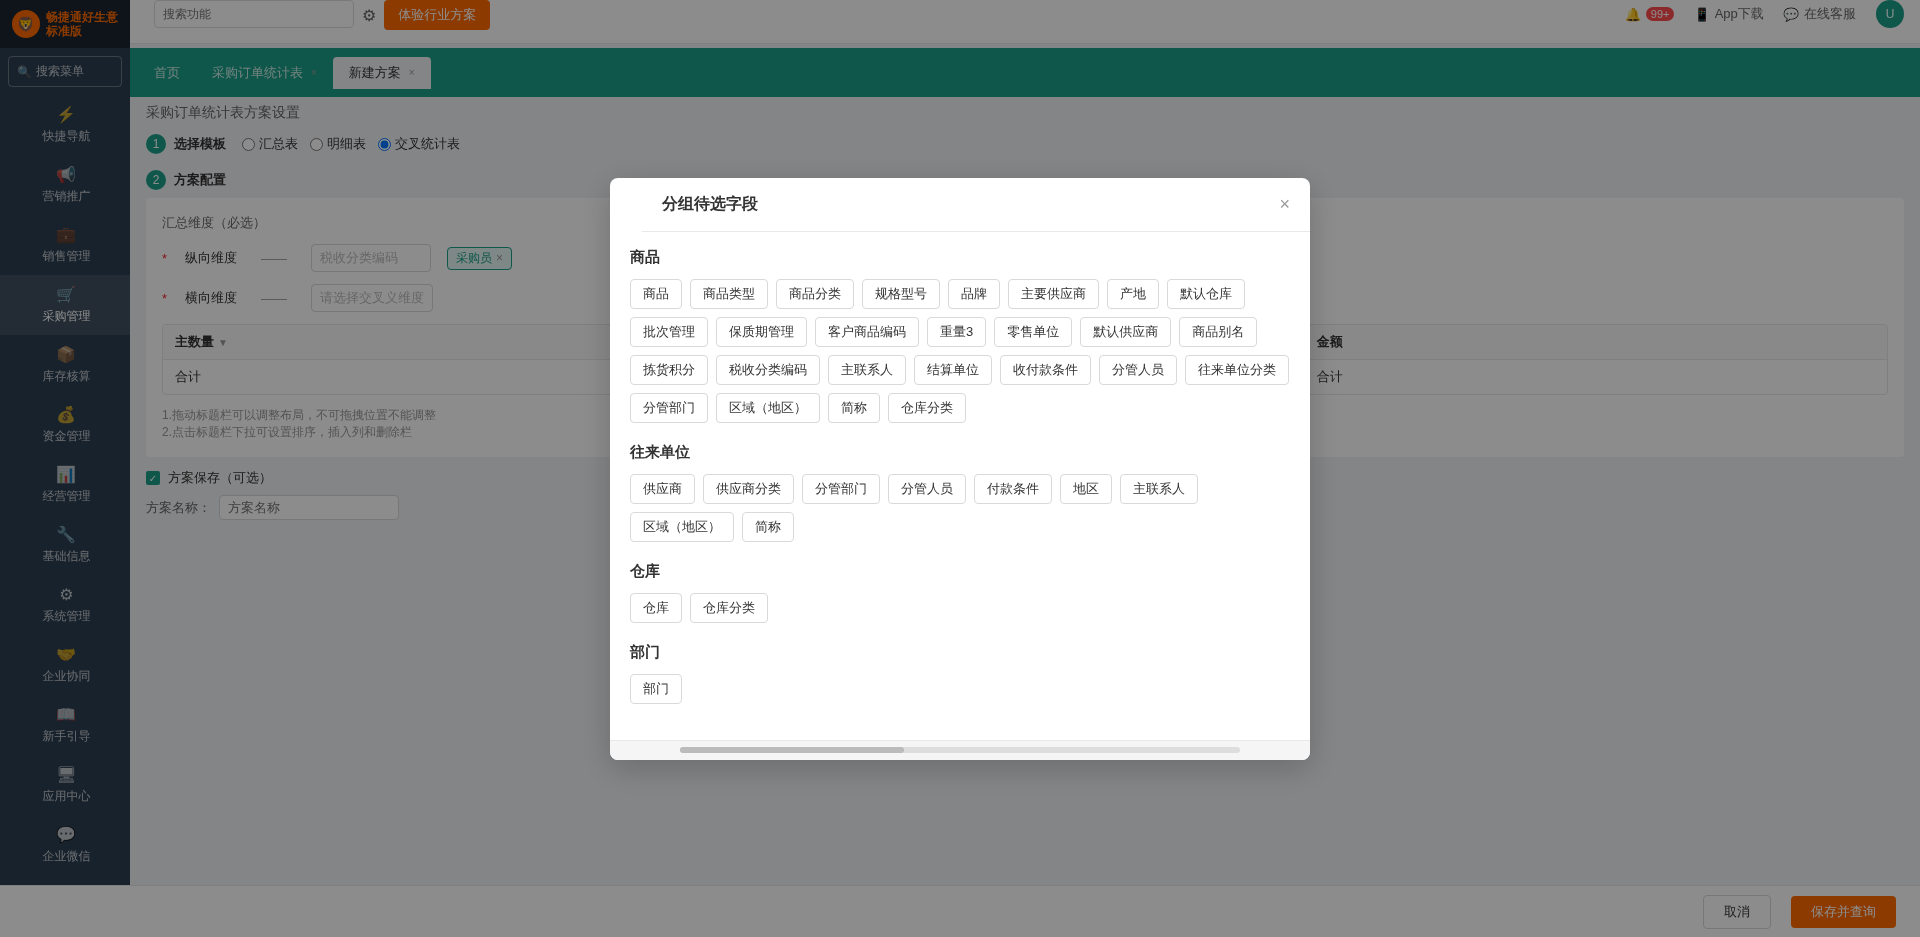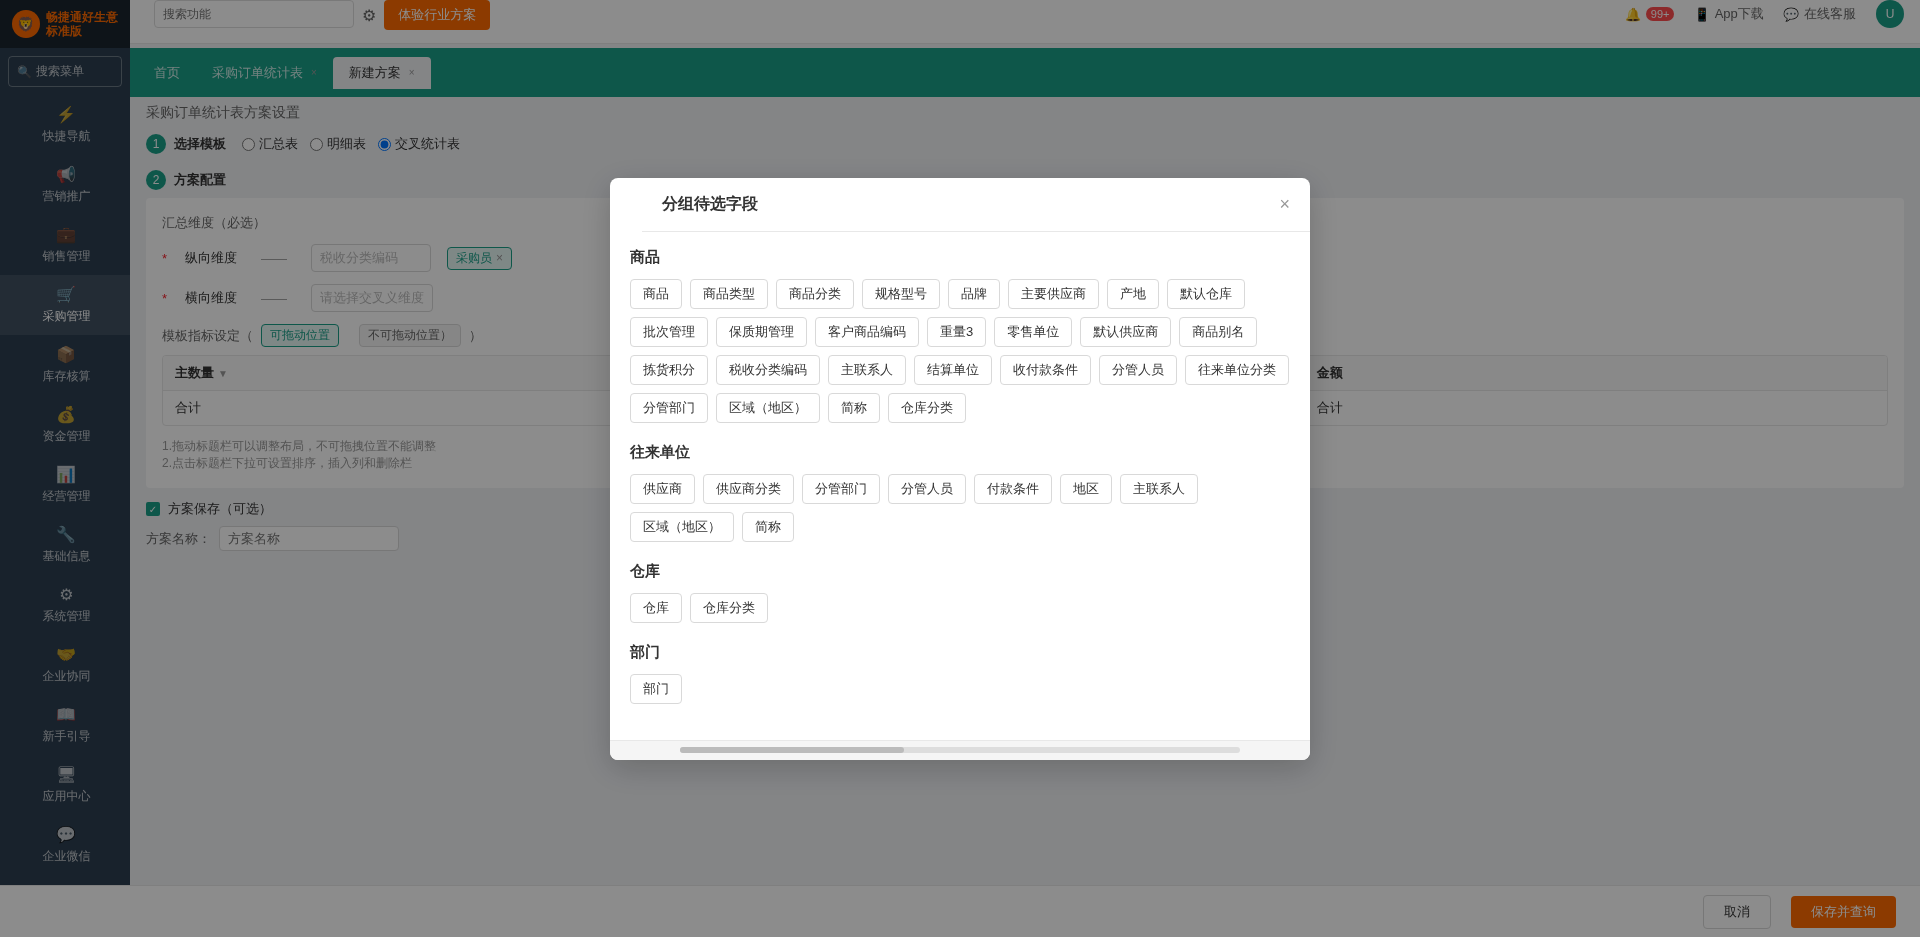--- a/index.html
+++ b/index.html
@@ -386,27 +386,20 @@
     <div class="config-row">
       <span style="color:#f5222d; margin-right:2px;">*</span>
       <span style="color:#333; font-size:13px;">横向维度</span>
       <span style="color:#999; margin: 0 8px;">——</span>
       <div class="config-select">
         <span style="color:#bbb;">请选择交叉义维度</span>
       </div>
     </div>
 
     <div class="indicator-section">
-      <div class="indicator-header">
-        <span>模板指标设定（</span>
-        <span class="position-tag">可拖动位置</span>
-        <span style="margin-left:4px;"></span>
-        <span class="position-tag gray">不可拖动位置）</span>
-        <span>）</span>
-      </div>
       <div class="stat-table">
         <div class="stat-table-header">
           <div class="stat-cell-wide">
             <div class="select-cell">
               <span>主数量</span>
               <span class="select-arrow">▼</span>
             </div>
           </div>
           <div class="stat-cell">金额</div>
         </div>

